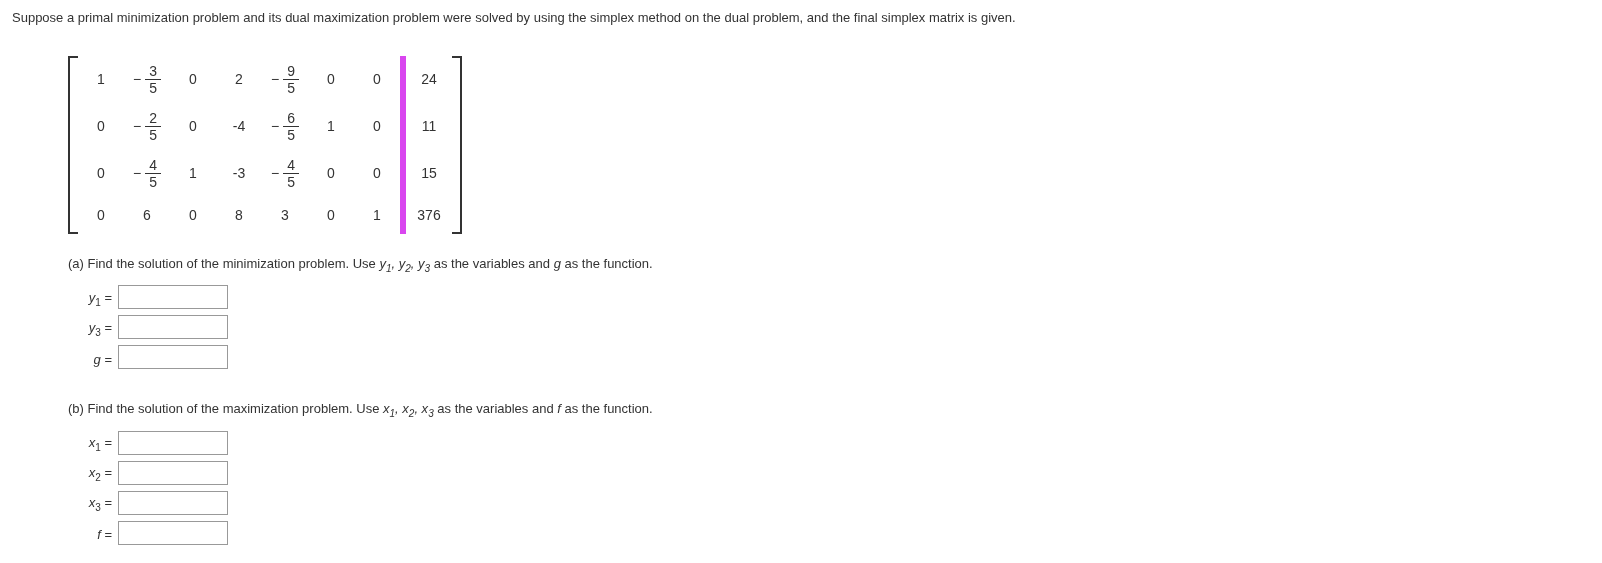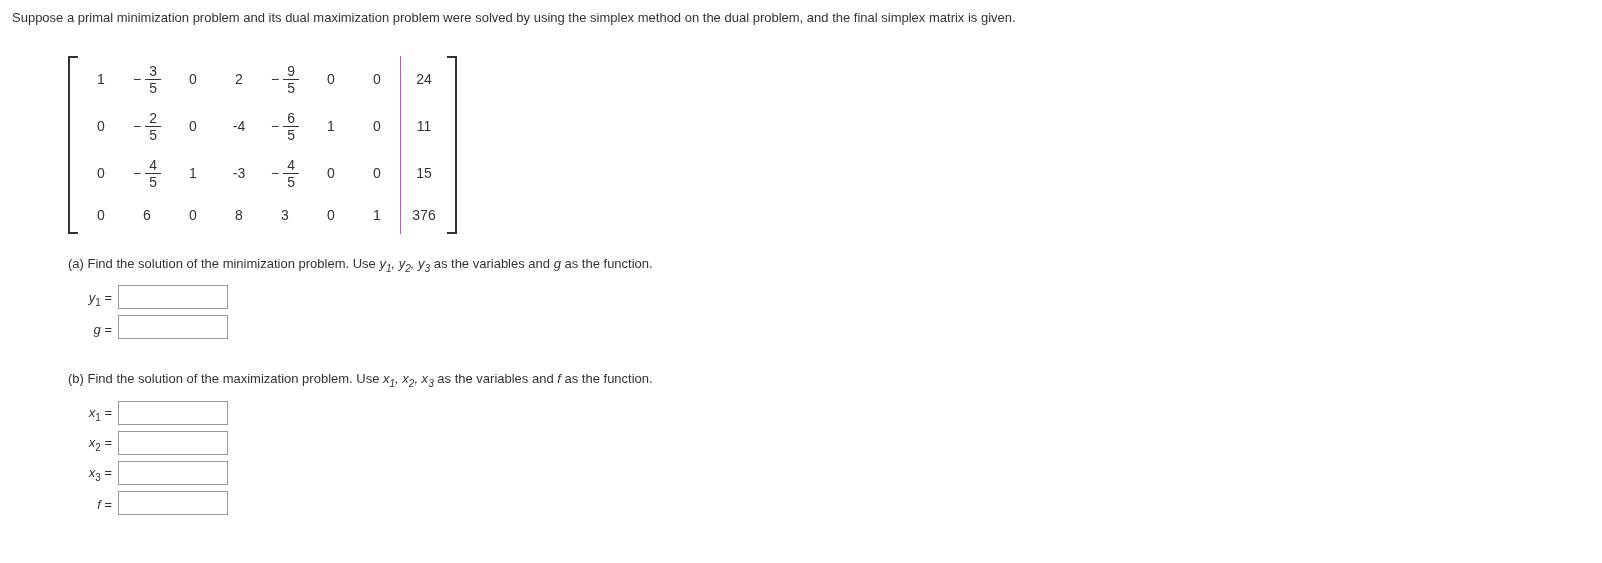--- a/index.html
+++ b/index.html
@@ -39,21 +39,21 @@
     border-collapse: collapse;
   }
   .matrix td {
     text-align: center;
     min-width: 34px;
     padding: 8px 6px;
     vertical-align: middle;
     font-size: 14px;
   }
   .matrix td.aug {
-    border-left: 1px solid #d946ef;
+    border-left: 6px solid #d946ef;
   }
   .frac {
     display: inline-block;
     vertical-align: middle;
     text-align: center;
     line-height: 1;
     font-size: 14px;
   }
   .frac .num {
     display: block;
@@ -202,20 +202,24 @@
 <div class="part-text">
   <span>(a) Find the solution of the minimization problem. Use </span><span class="italic">y<span class="sub">1</span>, y<span class="sub">2</span>, y<span class="sub">3</span></span><span> as the variables and </span><span class="italic">g</span><span> as the function.</span>
 </div>
 
 <div class="answers">
   <div class="answer-row">
     <span class="label"><span>y</span><span class="sub">1</span> <span style="font-style:normal;">=</span></span>
     <input type="text" style="">
   </div>
   <div class="answer-row">
+    <span class="label"><span>y</span><span class="sub">3</span> <span style="font-style:normal;">=</span></span>
+    <input type="text" style="">
+  </div>
+  <div class="answer-row">
     <span class="label"><span>g</span> <span style="font-style:normal;">=</span></span>
     <input type="text" style="">
   </div>
 </div>
 
 <div class="part-text">
   <span>(b) Find the solution of the maximization problem. Use </span><span class="italic">x<span class="sub">1</span>, x<span class="sub">2</span>, x<span class="sub">3</span></span><span> as the variables and </span><span class="italic">f</span><span> as the function.</span>
 </div>
 
 <div class="answers">

